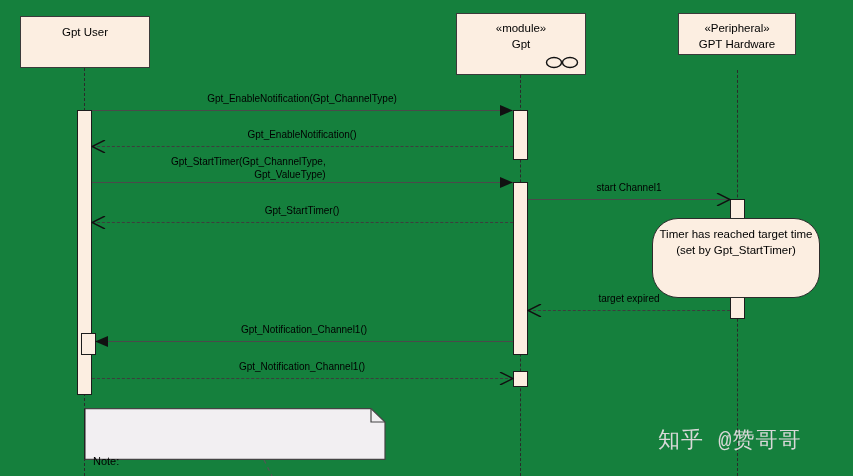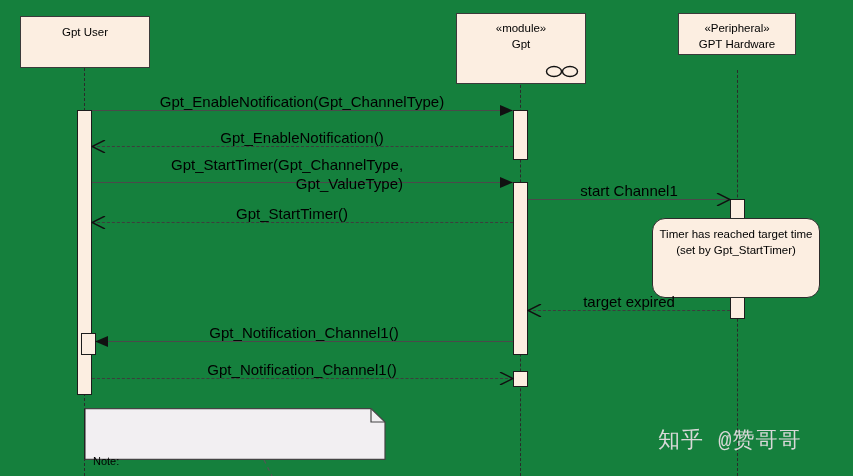--- a/index.html
+++ b/index.html
@@ -52,37 +52,37 @@
   .msg{position:absolute;height:0;}
   .msg .line{
     position:absolute;
     left:0;top:0;
     height:0;
     border-top:1.3px solid #4a4a4a;
   }
   .msg.dash .line{border-top:1.4px dashed #3d3d3d;}
   .msg .lbl{
     position:absolute;
-    font-size:15px;
+    font-size:10px;
     white-space:pre;
     color:#000;
     line-height:1.25;
     text-align:center;
     transform:translateX(-50%);
   }
   .msg .lbl.left{text-align:right;transform:none;}
   
   .arrow{position:absolute;top:0;}
   
   .roundnote{
     position:absolute;
     box-sizing:border-box;
     background:#fceee1;
     border:1px solid #2c2c2c;
-    border-radius:13px;
+    border-radius:26px;
     text-align:center;
     font-size:11.5px;
     line-height:1.4;
     padding-top:7px;
     color:#000;
   }
   
   .foldnote{
     position:absolute;
     font-size:11px;
@@ -112,21 +112,21 @@
 <div id="diagram">
 
   <div class="stem" style="left:84px;top:68px;height:408px;"></div>
   <div class="stem" style="left:520px;top:70px;height:406px;"></div>
   <div class="stem" style="left:737px;top:70px;height:406px;"></div>
 
   <div class="head" style="left:20px;top:16px;width:130px;height:52px;padding-top:8px;">
     <span class="nm">Gpt User</span>
   </div>
 
-  <div class="head" style="left:456px;top:13px;width:130px;height:71px;padding-top:7px;">
+  <div class="head" style="left:456px;top:13px;width:130px;height:62px;padding-top:7px;">
     <span class="stereo">«module»</span>
     <span class="nm">Gpt</span>
     <svg class="modicon" viewBox="0 0 34 13">
       <line x1="9" y1="6.5" x2="25" y2="6.5" stroke="#111" stroke-width="1.4"></line>
       <ellipse cx="9" cy="6.5" rx="7.5" ry="5" fill="#fceee1" stroke="#111" stroke-width="1.4"></ellipse>
       <ellipse cx="25" cy="6.5" rx="7.5" ry="5" fill="#fceee1" stroke="#111" stroke-width="1.4"></ellipse>
     </svg>
   </div>
 
   <div class="head" style="left:678px;top:13px;width:118px;height:42px;padding-top:7px;">
@@ -182,21 +182,21 @@
       <polyline points="2,0 15,6.5 2,13" fill="none" stroke="#111" stroke-width="1.4"></polyline>
     </svg>
     <div class="lbl" style="left:101px;top:-17px;">start Channel1</div>
   </div>
 
   <div class="msg dash" style="left:92px;top:222px;width:421px;">
     <div class="line" style="width:421px;"></div>
     <svg class="arrow" style="left:-1px;top:-6px;" width="16" height="13" viewBox="0 0 16 13">
       <polyline points="14,0 1,6.5 14,13" fill="none" stroke="#111" stroke-width="1.4"></polyline>
     </svg>
-    <div class="lbl" style="left:200px;top:-17px;">Gpt_StartTimer()</div>
+    <div class="lbl" style="left:210px;top:-17px;">Gpt_StartTimer()</div>
   </div>
 
   <div class="msg dash" style="left:528px;top:310px;width:202px;">
     <div class="line" style="width:202px;"></div>
     <svg class="arrow" style="left:-1px;top:-6px;" width="16" height="13" viewBox="0 0 16 13">
       <polyline points="14,0 1,6.5 14,13" fill="none" stroke="#111" stroke-width="1.4"></polyline>
     </svg>
     <div class="lbl" style="left:101px;top:-17px;">target expired</div>
   </div>
 

